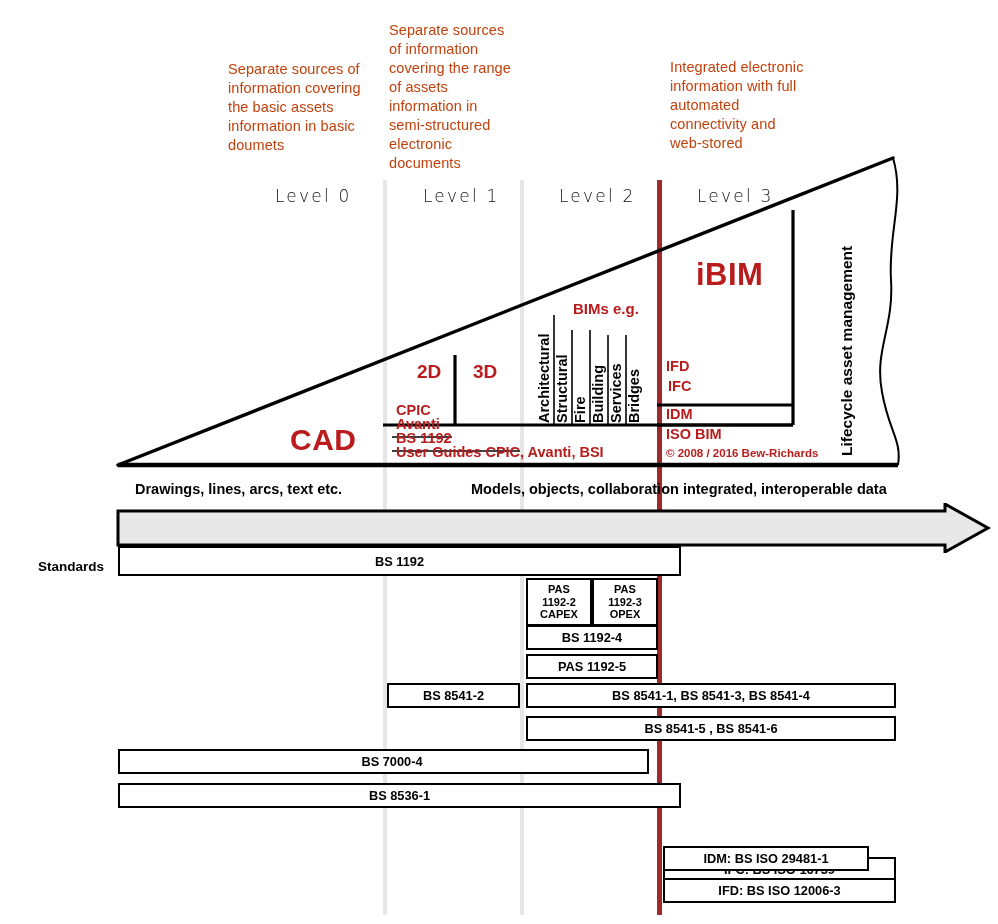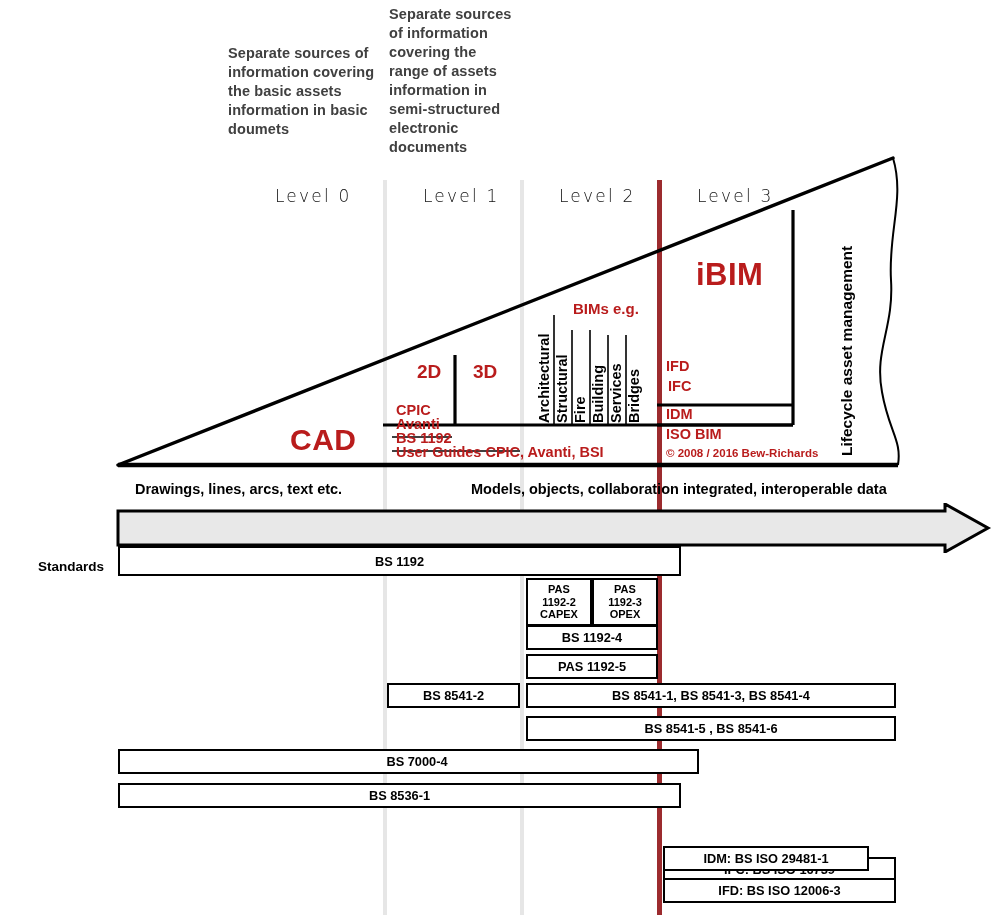--- a/index.html
+++ b/index.html
@@ -23,24 +23,25 @@
   }
   .redline{
     position:absolute;
     width:5px;
     background:#9c2b2e;
   }
   
   .coldesc{
     position:absolute;
     font-size:14.5px;
-    font-weight:bold;
+    font-weight:normal;
     line-height:19px;
     letter-spacing:.1px;
-    color:#404040;
+    color:#c2410c;
+    margin-top:16px;
   }
   
   .levellabel{
     position:absolute;
     font-family:"DejaVu Sans","Liberation Sans",sans-serif;
     font-size:17px;
     font-weight:300;
     letter-spacing:2.2px;
     color:#111;
     white-space:nowrap;
@@ -108,20 +109,21 @@
 <body>
 
 <div id="stage">
 
   <div class="gridline" style="left:383px;top:180px;height:735px;"></div>
   <div class="gridline" style="left:520px;top:180px;height:735px;"></div>
   <div class="redline" style="left:657px;top:180px;height:735px;"></div>
 
   <div class="coldesc" style="left:228px;top:44px;width:155px;">Separate sources of information covering the basic assets information in basic doumets</div>
   <div class="coldesc" style="left:389px;top:5px;width:128px;">Separate sources of information covering the range of assets information in semi-structured electronic documents</div>
+  <div class="coldesc" style="left:670px;top:42px;width:135px;">Integrated electronic information with full automated connectivity and web-stored</div>
 
   <div class="levellabel" style="left:275px;top:186px;">Level 0</div>
   <div class="levellabel" style="left:423px;top:186px;">Level 1</div>
   <div class="levellabel" style="left:559px;top:186px;">Level 2</div>
   <div class="levellabel" style="left:697px;top:186px;">Level 3</div>
 
   <svg id="wedge" width="998" height="340" viewBox="0 0 998 340">
 
     <path d="M118,325 L893,18" fill="none" stroke="#000" stroke-width="3.4" stroke-linecap="round"></path>
 
@@ -190,20 +192,20 @@
 1192-2
 CAPEX</div>
       <div class="bar tiny" style="left: 592px; top: 578px; width: 66px; height: 48px;">PAS
 1192-3
 OPEX</div>
       <div class="bar" style="left: 526px; top: 625px; width: 132px; height: 25px;">BS 1192-4</div>
       <div class="bar" style="left: 526px; top: 654px; width: 132px; height: 25px;">PAS 1192-5</div>
       <div class="bar" style="left: 387px; top: 683px; width: 133px; height: 25px;">BS 8541-2</div>
       <div class="bar" style="left: 526px; top: 683px; width: 370px; height: 25px;">BS 8541-1, BS 8541-3, BS 8541-4</div>
       <div class="bar" style="left: 526px; top: 716px; width: 370px; height: 25px;">BS 8541-5 , BS 8541-6</div>
-      <div class="bar" style="left: 118px; top: 749px; width: 581px; height: 25px; padding-left: 17px;">BS 7000-4</div>
+      <div class="bar" style="left: 118px; top: 749px; width: 531px; height: 25px; padding-left: 17px;">BS 7000-4</div>
       <div class="bar" style="left: 118px; top: 783px; width: 563px; height: 25px;">BS 8536-1</div>
       <div class="bar" style="left: 663px; top: 813px; width: 233px; height: 25px; margin-top: 44px;">IFC: BS ISO 16739</div>
       <div class="bar" style="left: 663px; top: 846px; width: 206px; height: 25px;">IDM: BS ISO 29481-1</div>
       <div class="bar" style="left: 663px; top: 878px; width: 233px; height: 25px;">IFD: BS ISO 12006-3</div>
     </div>
 
 </div>
 
 </body></html>

